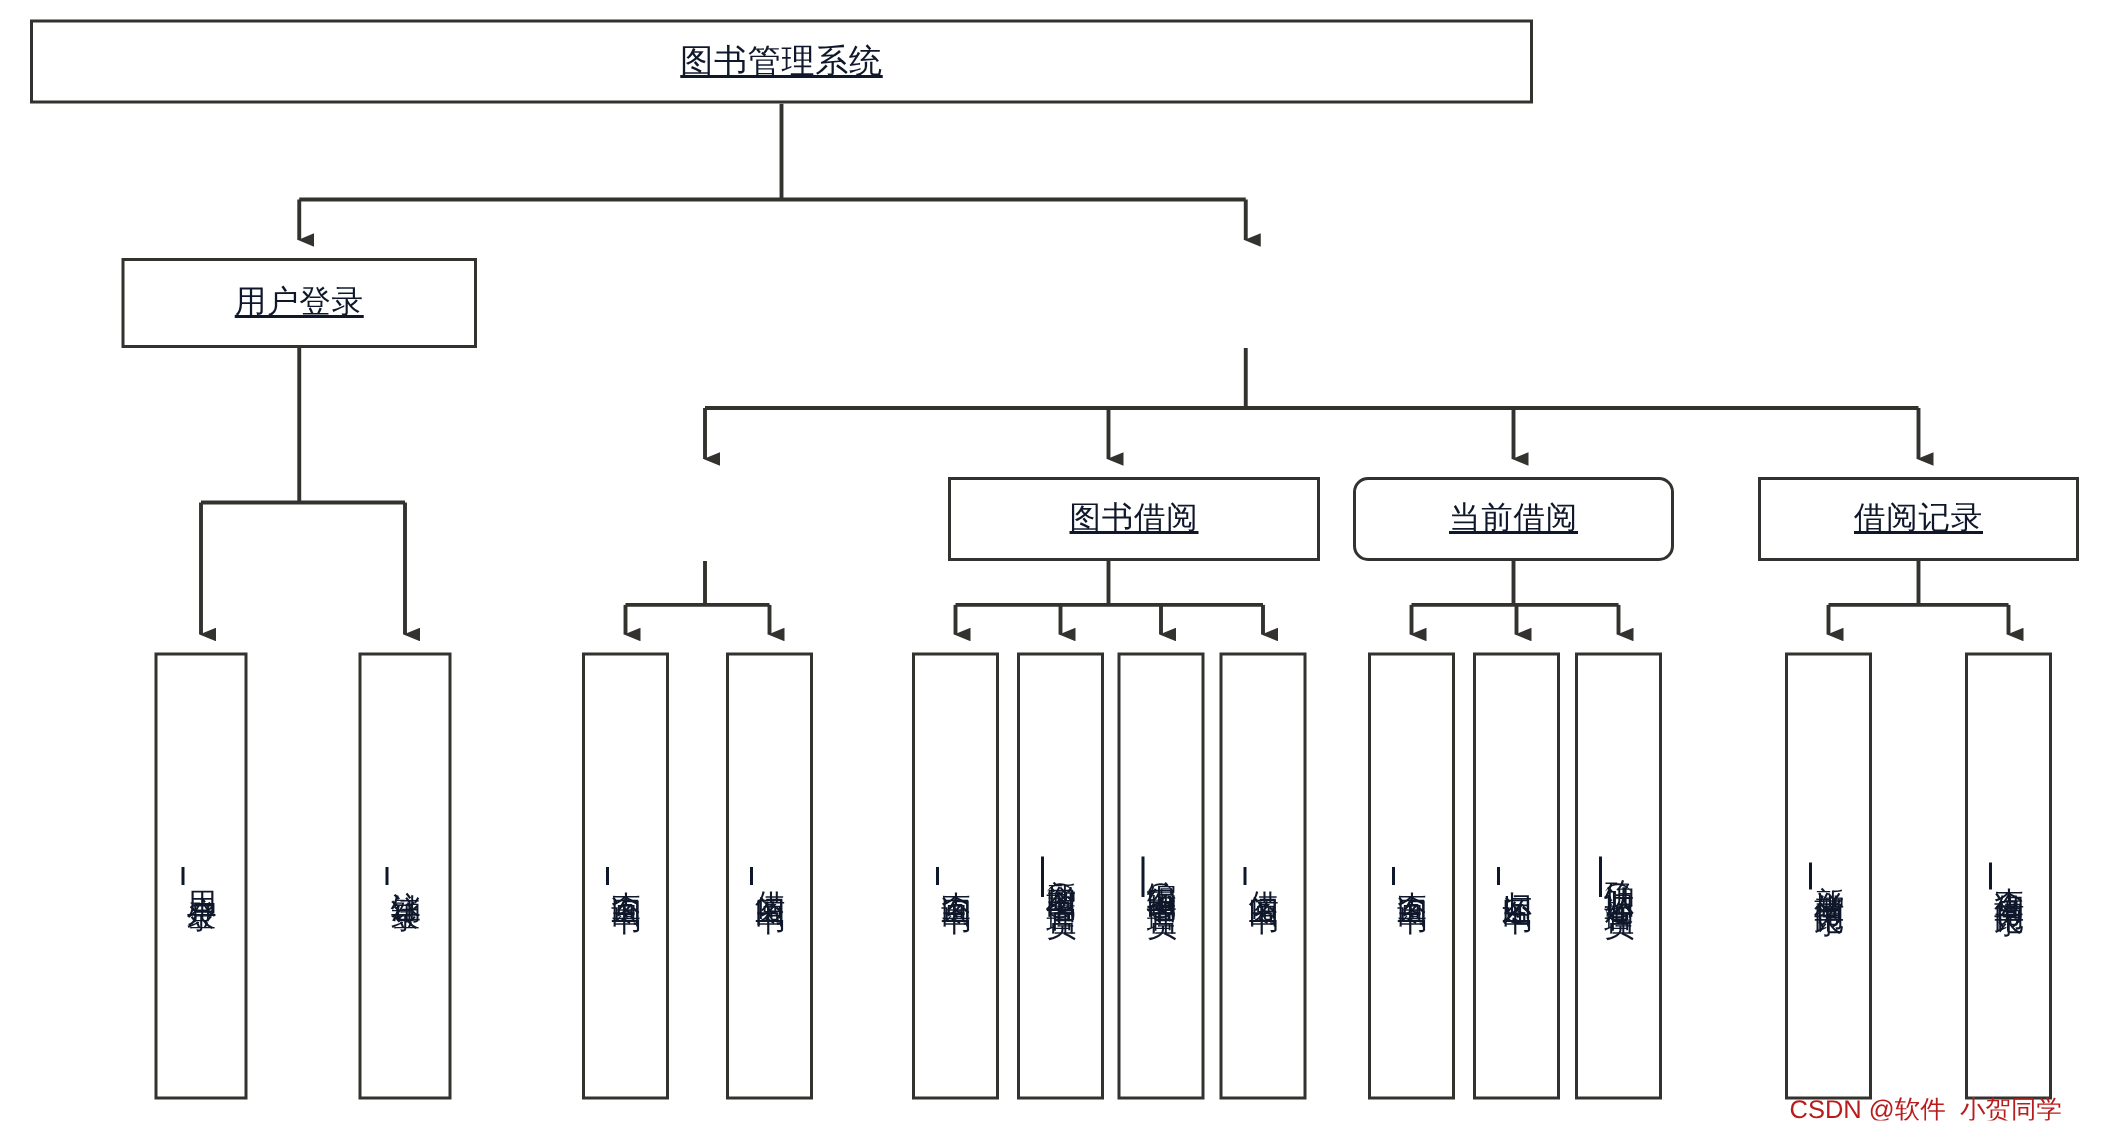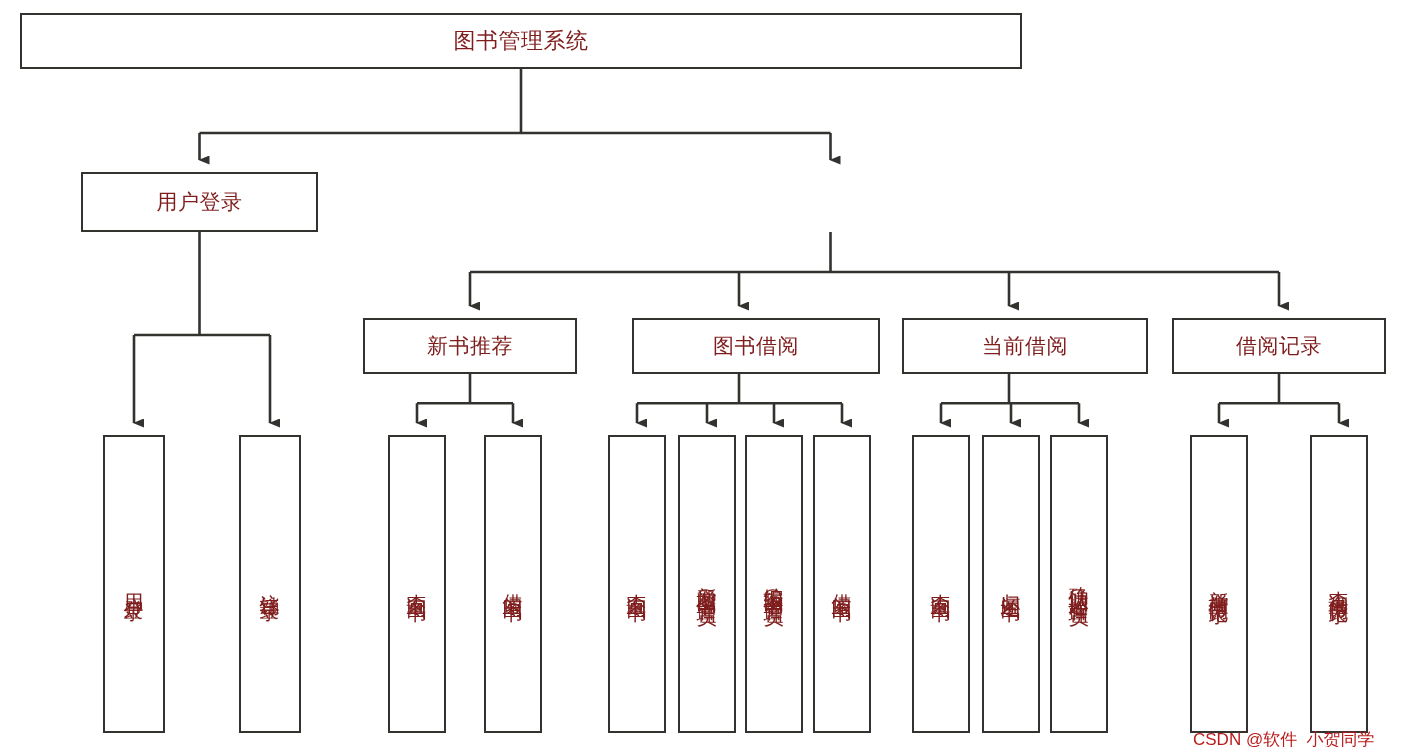--- a/index.html
+++ b/index.html
@@ -30,26 +30,27 @@
     position: absolute;
     box-sizing: border-box;
     background: #ffffff;
     border: 2px solid #33322f;
     display: flex;
     align-items: center;
     justify-content: center;
     z-index: 2;
   }
   .node-label {
-    color: #7f1d1d;
+    color: #0f172a;
     font-size: 21px;
     line-height: 1.18;
     letter-spacing: 0.5px;
     text-align: right;
     white-space: nowrap;
+    text-decoration: underline;
   }
   .node.vertical .node-label {
     writing-mode: vertical-rl;
     text-orientation: upright;
     font-size: 20px;
     letter-spacing: 3px;
     line-height: 1.0;
   }
   .node.root .node-label { font-size: 22px; }
   .watermark {
@@ -114,29 +115,26 @@
 
   <div class="node root" style="left: 20px; top: 13px; width: 1002px; height: 56px;">
     <span class="node-label">图书管理系统</span>
   </div>
 
   <div class="node" style="left: 81px; top: 172px; width: 237px; height: 60px;">
     <span class="node-label">用户登录</span>
   </div>
 
 
-  <div class="node" style="left: 363px; top: 318px; width: 214px; height: 56px;">
-    <span class="node-label">新书推荐</span>
-  </div>
 
   <div class="node" style="left: 632px; top: 318px; width: 248px; height: 56px;">
     <span class="node-label">图书借阅</span>
   </div>
 
-  <div class="node" style="left: 902px; top: 318px; width: 246px; height: 56px;">
+  <div class="node" style="left: 902px; top: 318px; width: 214px; height: 56px; border-radius: 10px;">
     <span class="node-label">当前借阅</span>
   </div>
 
   <div class="node" style="left: 1172px; top: 318px; width: 214px; height: 56px;">
     <span class="node-label">借阅记录</span>
   </div>
 
   <div class="node vertical" style="left: 103px; top: 435px; width: 62px; height: 298px;">
     <span class="node-label">用户登录</span>
   </div>

